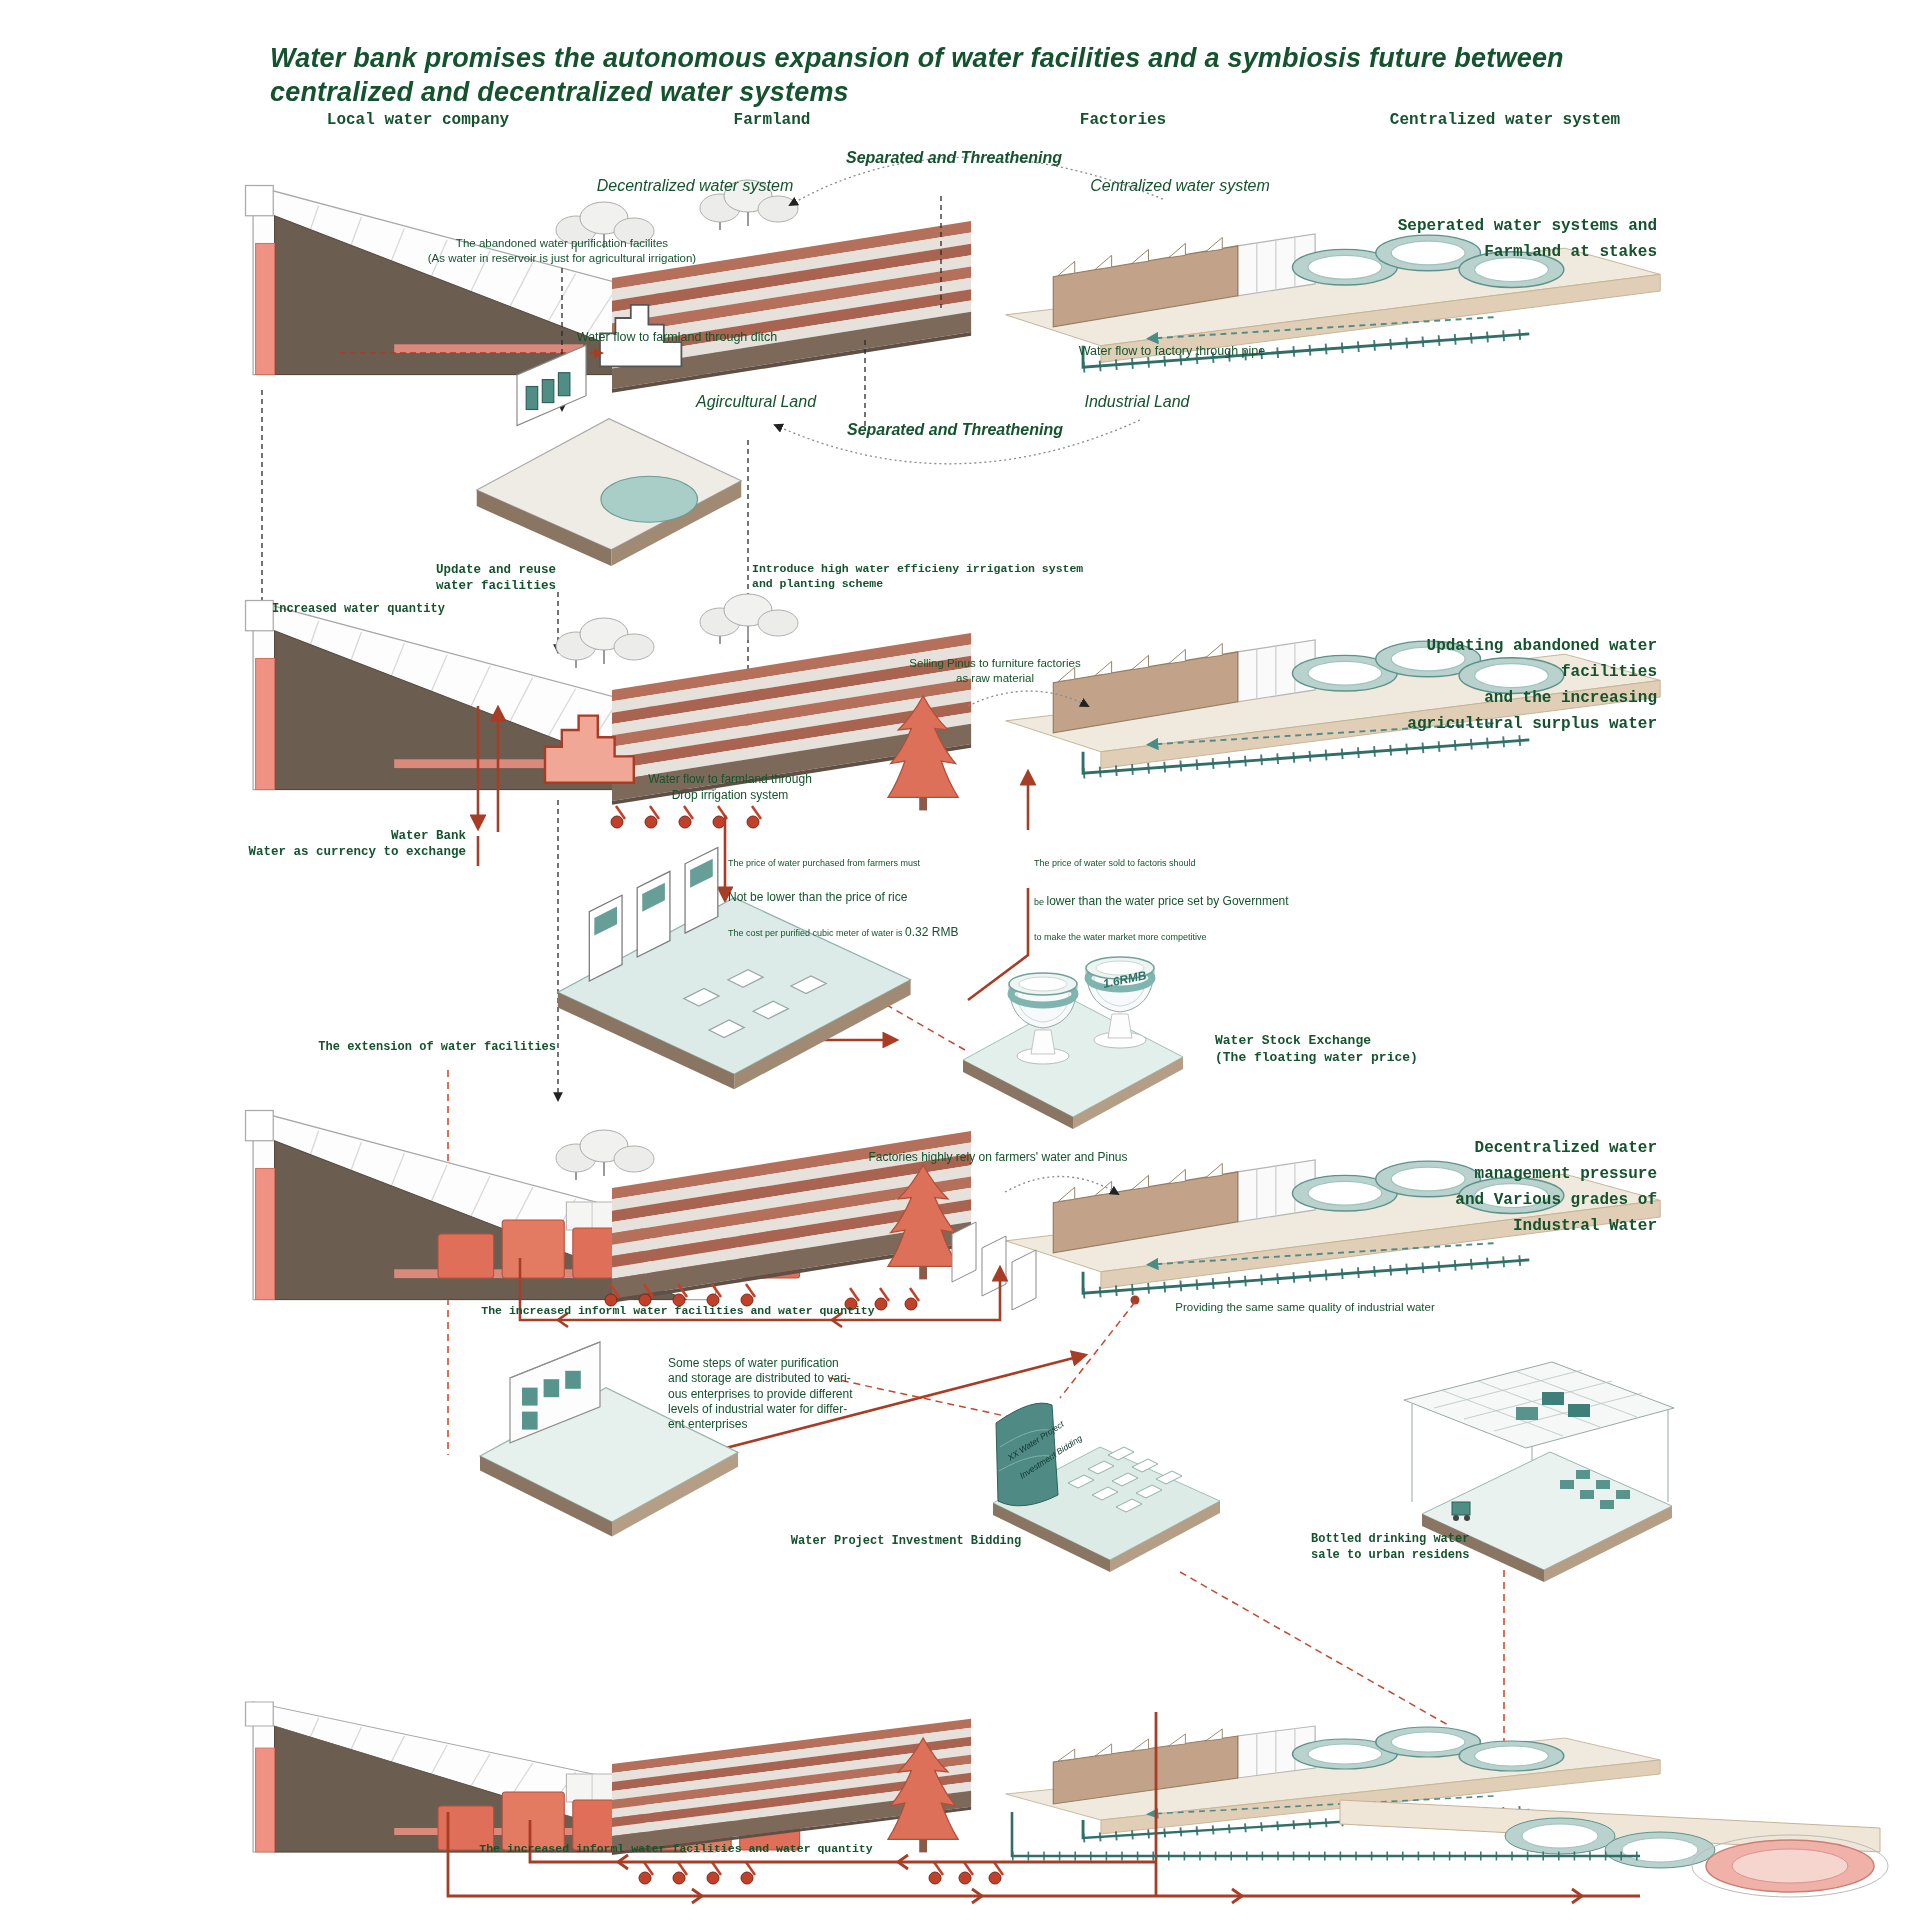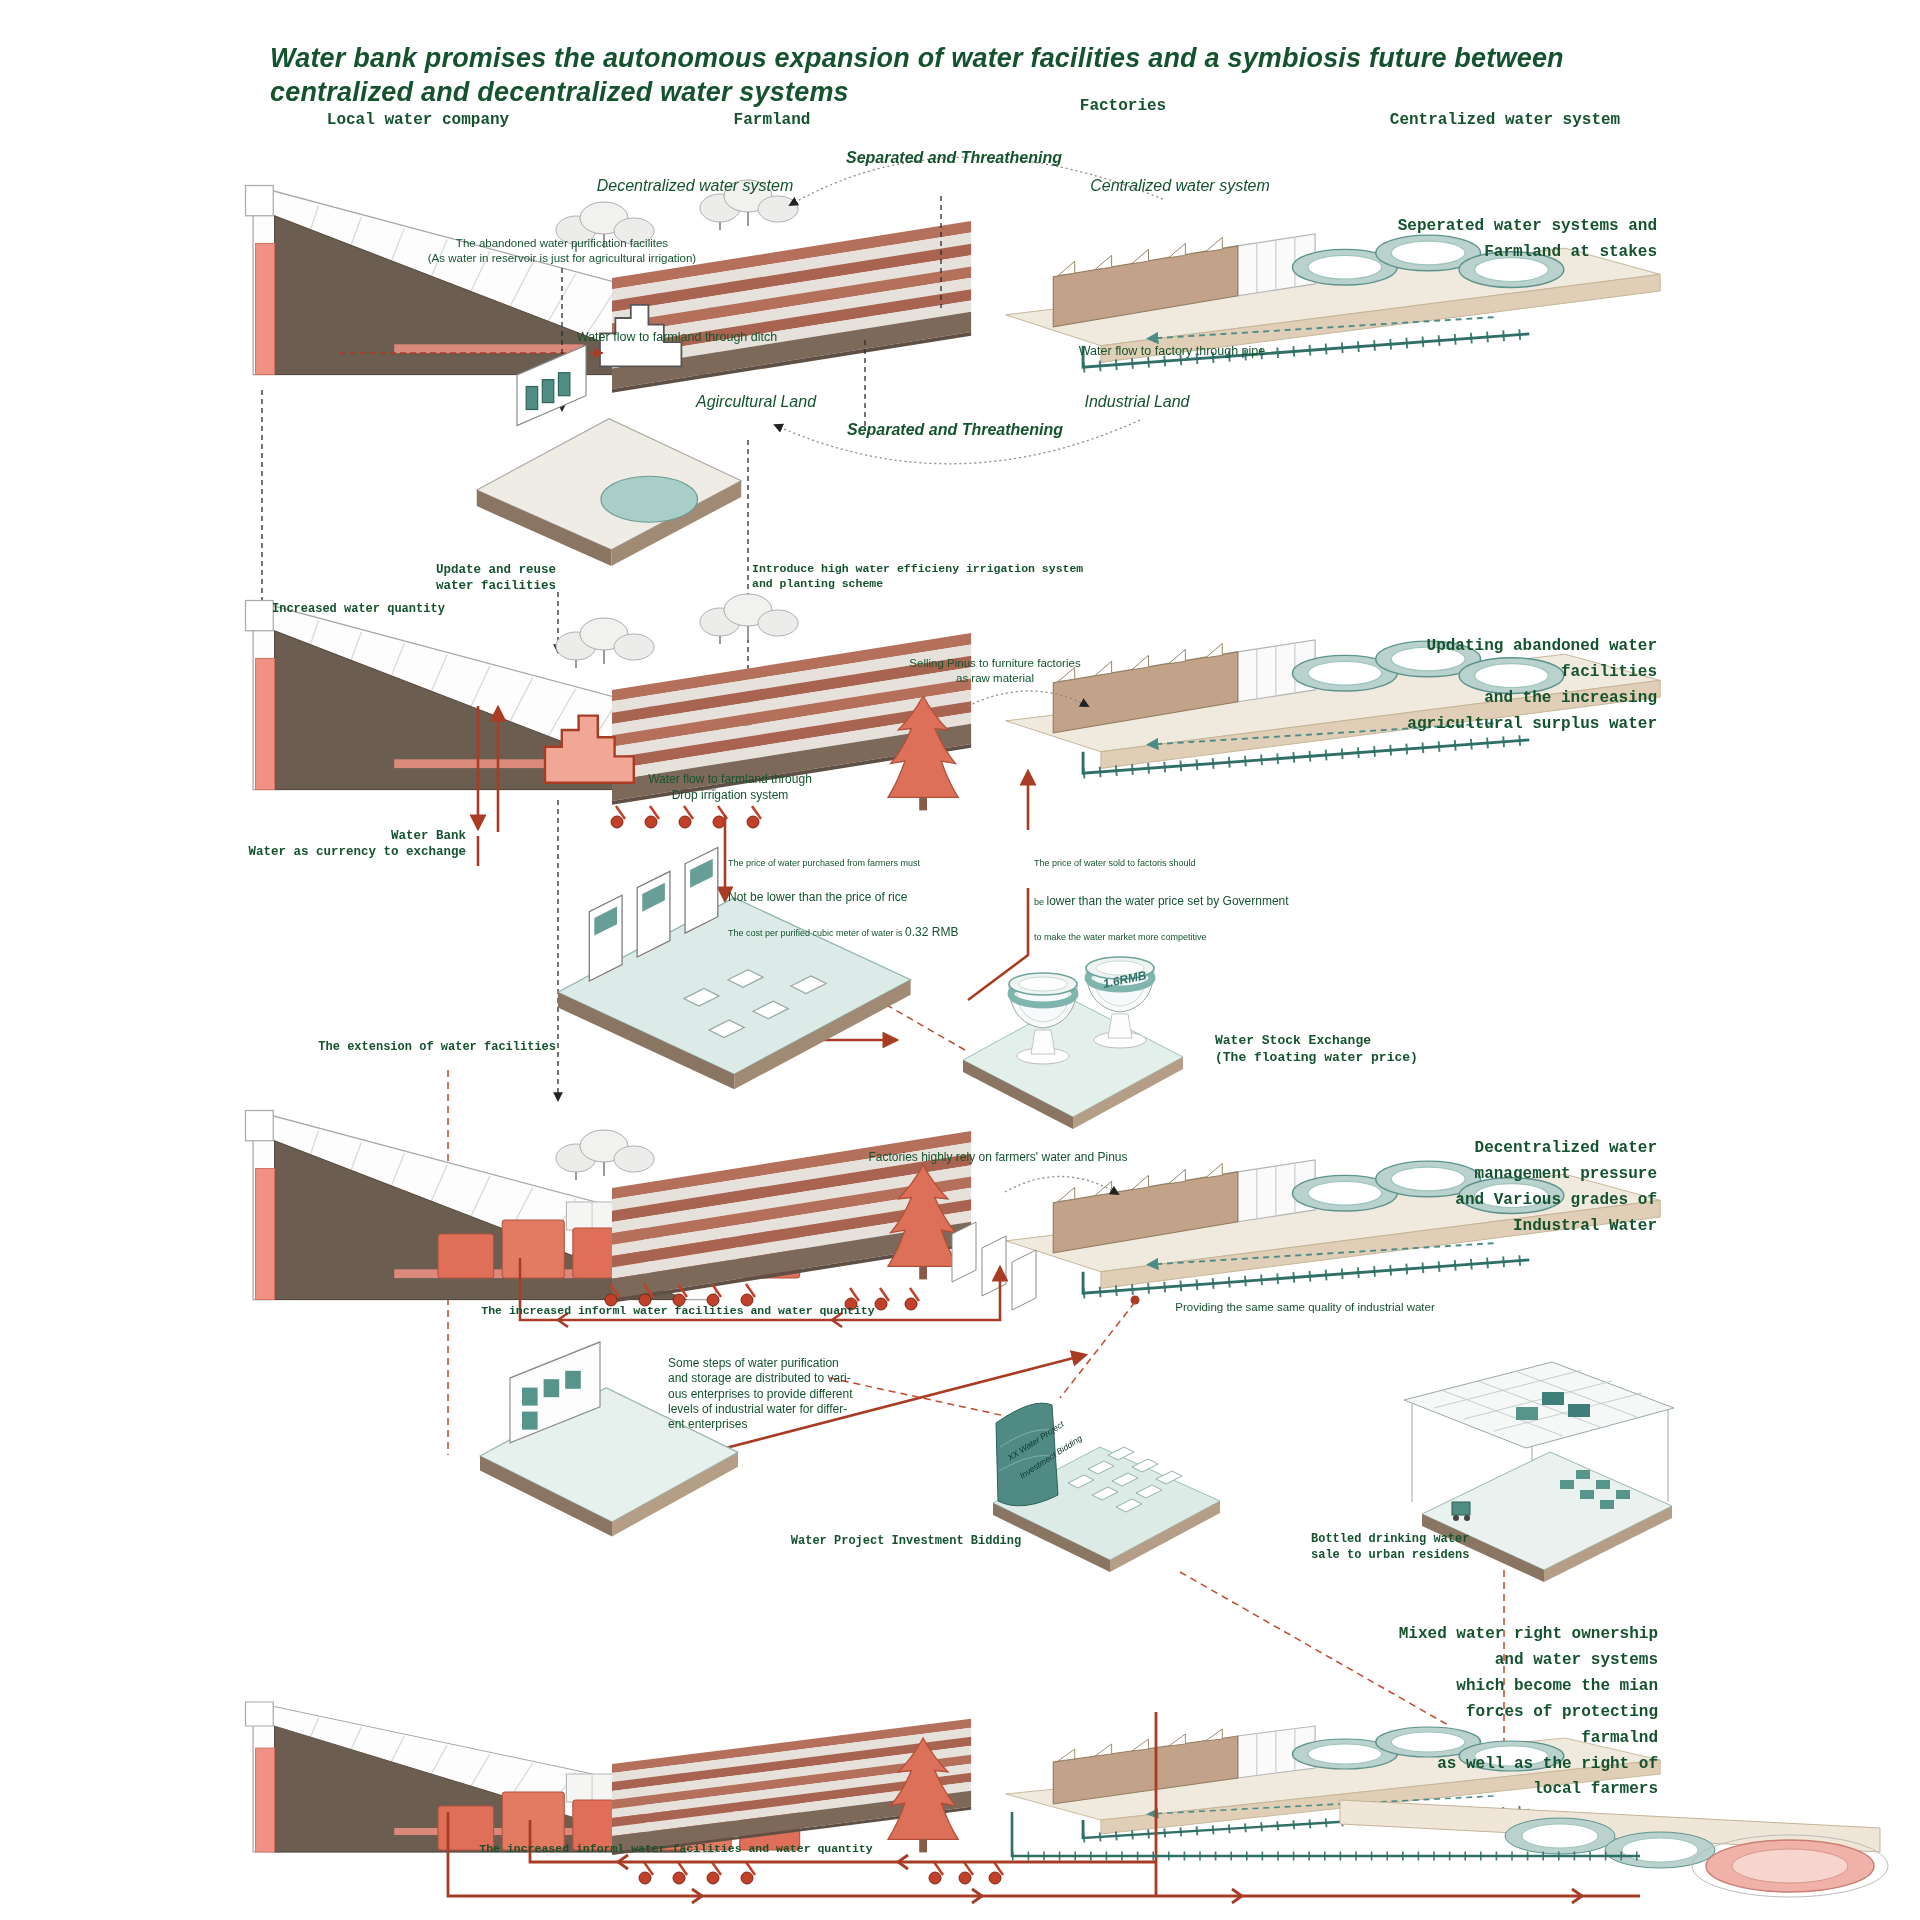--- a/index.html
+++ b/index.html
@@ -417,21 +417,21 @@
     <polyline points="1012,1812 1012,1856 1640,1856" fill="none" stroke="#2f6f68" stroke-width="2.6"></polyline>
     <line x1="1012" y1="1856" x2="1640" y2="1856" stroke="#2f6f68" stroke-width="9" stroke-dasharray="1.6 14" opacity="0.9"></line>
   </g>
 </svg>
 
   <div class="lbl bi title" style="left:270px;top:42px;width:1340px;">Water bank promises the autonomous expansion of water facilities and a symbiosis future between
 centralized and decentralized water systems</div>
 
   <div class="lbl b hdr c" style="left:418px;top:110px;">Local water company</div>
   <div class="lbl b hdr c" style="left:772px;top:110px;">Farmland</div>
-  <div class="lbl b hdr c" style="left:1123px;top:96px;text-align:center;">Factories</div>
+  <div class="lbl b hdr c" style="left:1123px;top:110px;text-align:center;">Factories</div>
   <div class="lbl b hdr c" style="left:1505px;top:110px;">Centralized water system</div>
 
   <div class="lbl bi c" style="left:954px;top:148px;font-size:16px;">Separated and Threathening</div>
   <div class="lbl i c" style="left:695px;top:176px;font-size:16px;">Decentralized water system</div>
   <div class="lbl i c" style="left:1180px;top:176px;font-size:16px;">Centralized water system</div>
   <div class="lbl b rt r" style="left:1657px;top:214px;">Seperated water systems and  Farmland at stakes</div>
   <div class="lbl c" style="left:562px;top:236px;font-size:11.5px;">The abandoned water purification facilites
 (As water in reservoir is just for agricultural irrigation)</div>
   <div class="lbl c" style="left:677px;top:329px;font-size:12.5px;">Water flow to farmland through ditch</div>
   <div class="lbl c" style="left:1172px;top:343px;font-size:12.5px;">Water flow to factory through pipe</div>
@@ -475,18 +475,15 @@
   <div class="lbl c" style="left:1305px;top:1300px;font-size:11.5px;">Providing the same same quality of industrial water</div>
   <div class="lbl" style="left:668px;top:1356px;font-size:12px;line-height:1.28;">Some steps of water purification
 and storage are distributed to vari-
 ous enterprises to provide different
 levels of industrial water for differ-
 ent enterprises</div>
   <div class="lbl b c" style="left:906px;top:1534px;font-size:12px;">Water Project Investment Bidding</div>
   <div class="lbl b" style="left:1311px;top:1532px;font-size:12px;">Bottled drinking water
 sale to urban residens</div>
 
-  <div class="lbl b rt r" style="left:1658px;top:1622px;">Mixed water right ownership and water systems
-which become the mian forces of protecting farmalnd
-as well as the right of local farmers</div>
   <div class="lbl b c" style="left:676px;top:1842px;font-size:11.5px;">The increased informl water facilities and water quantity</div>
 
 </div>
 
 </body></html>

